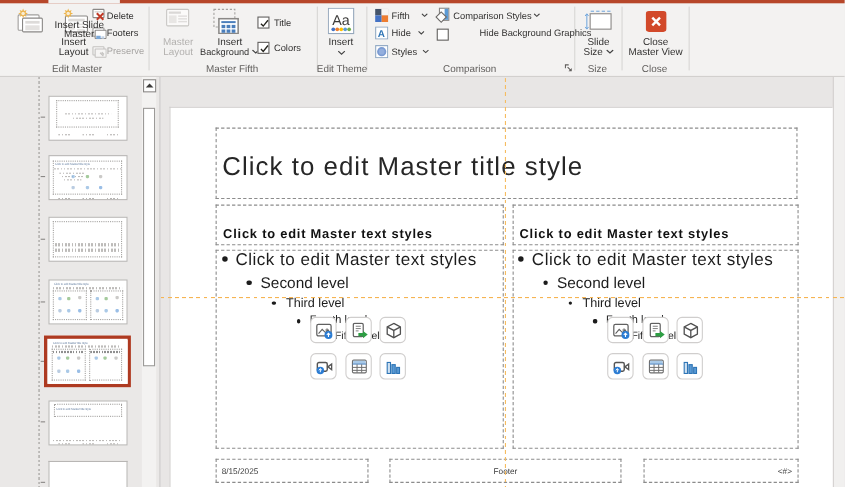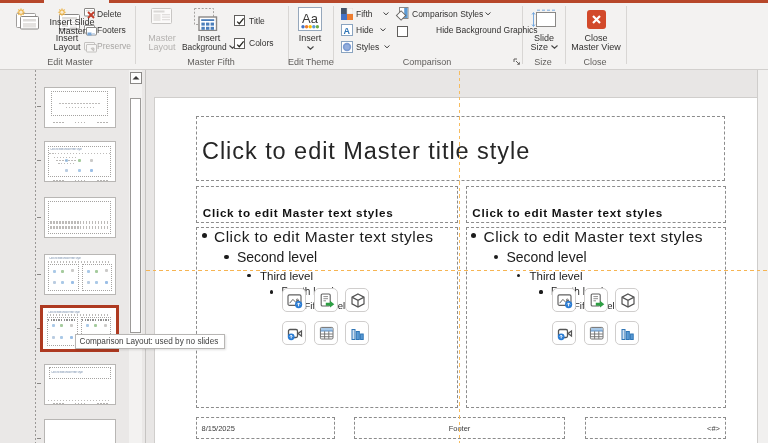--- a/index.html
+++ b/index.html
@@ -471,14 +471,13 @@
 <div id="scrollbar">
   <div class="abs" style="left:129px;top:70px;width:13px;height:373px;background:#f3f2f1;"></div>
   <div class="abs" style="left:129.5px;top:71.5px;width:12px;height:12px;background:#fdfdfd;border:1px solid #8a8886;"></div>
   <svg class="abs" style="left:132px;top:75px" width="8" height="5">
         <path d="M0.5 4.5 L4 1 L7.5 4.5 Z" fill="#3b3a39"></path>
       </svg>
   <div class="abs" style="left:130px;top:98px;width:11px;height:235px;background:#fff;border:1px solid #9c9a98;"></div>
 </div>
 <div class="guideh"></div>
 <div class="guidev"></div>
-<div id="tooltip">Comparison Layout: used by no slides</div>
 </div>
 
 </body></html>

